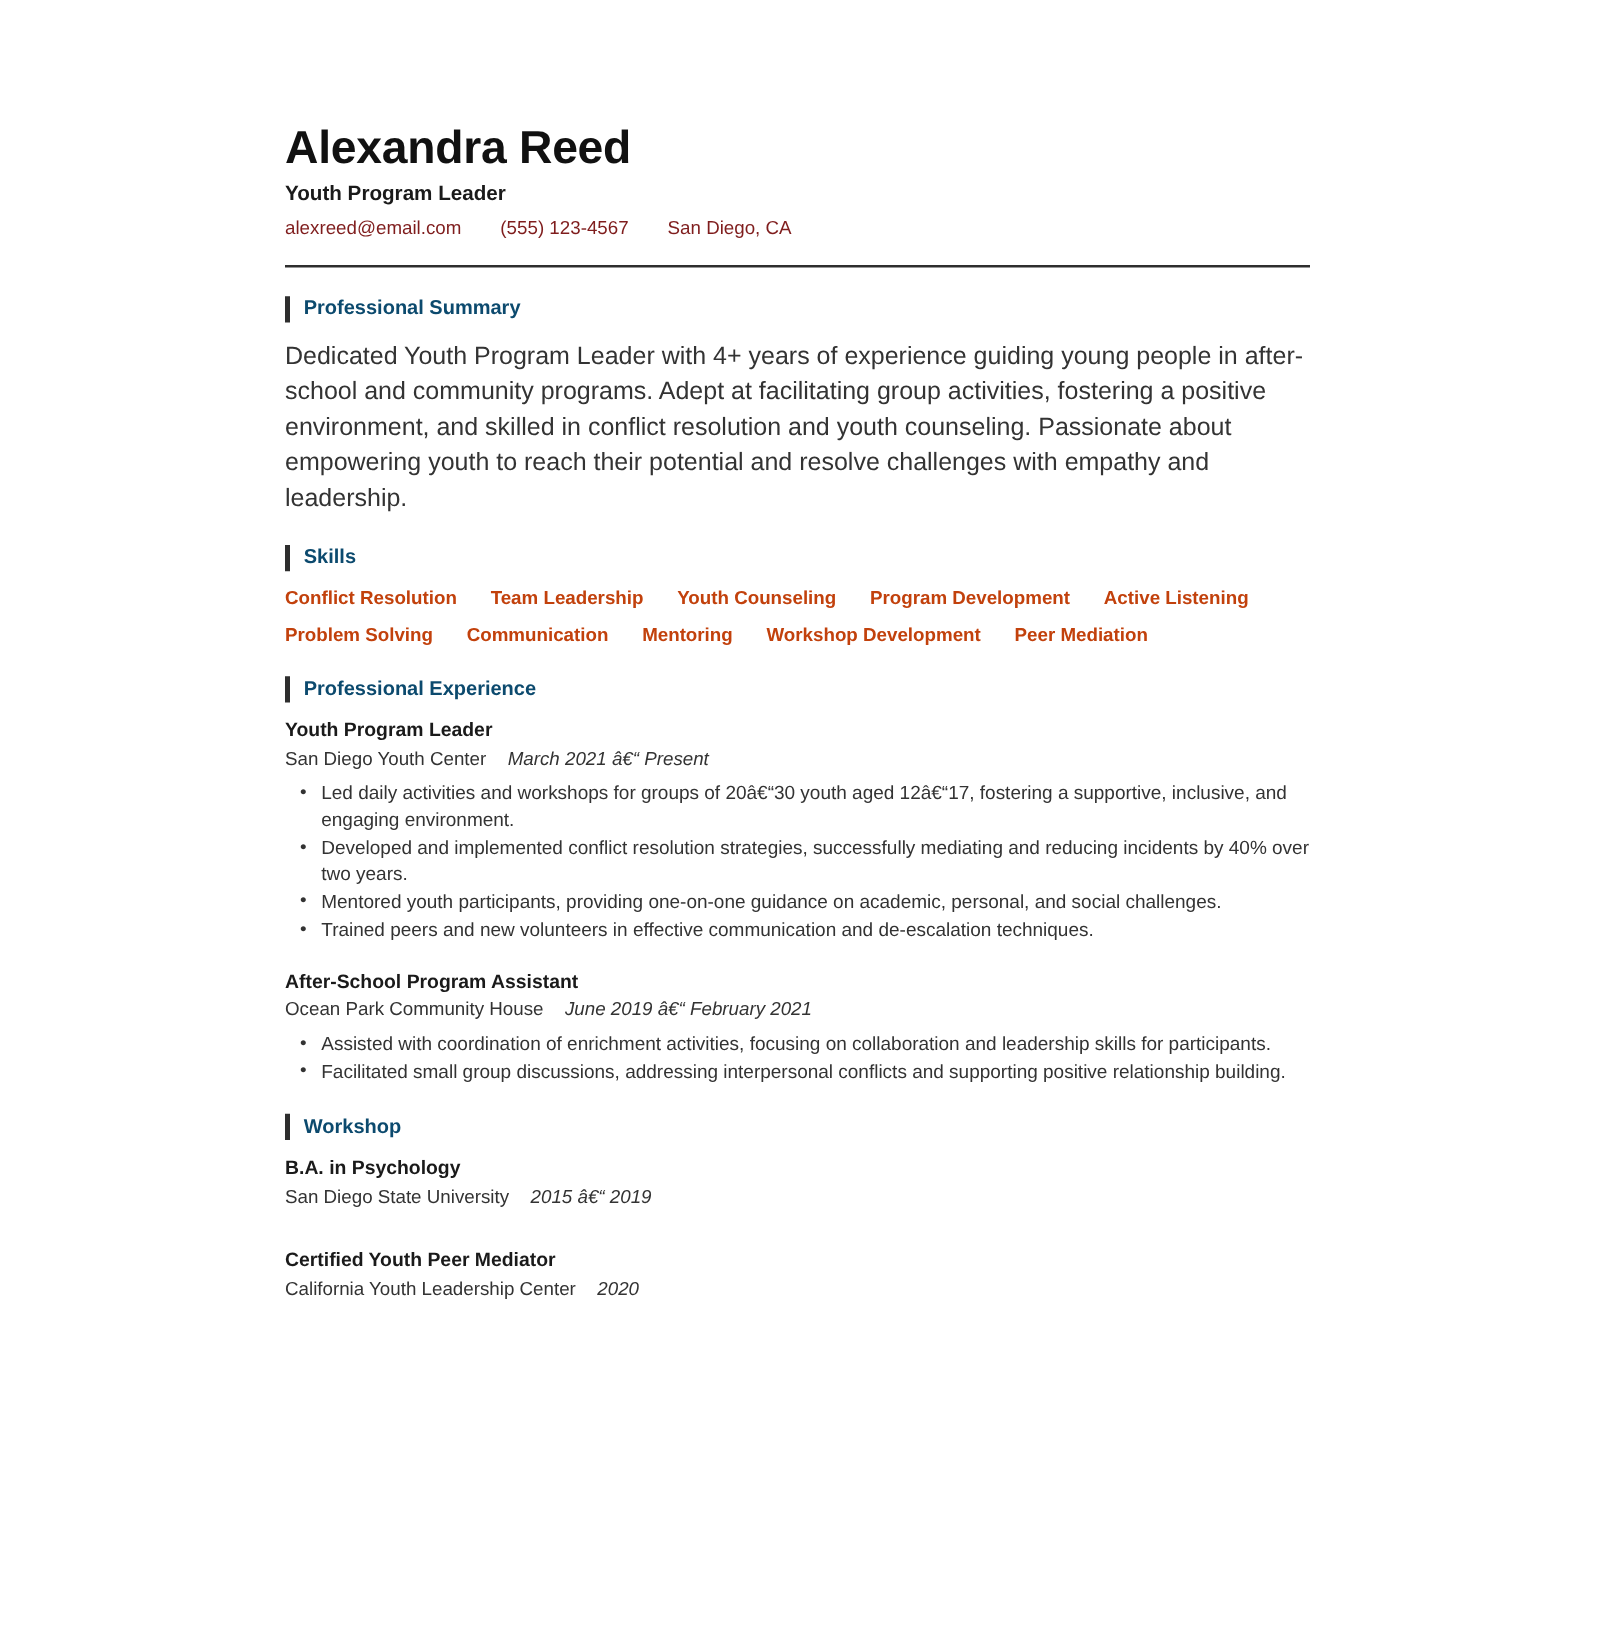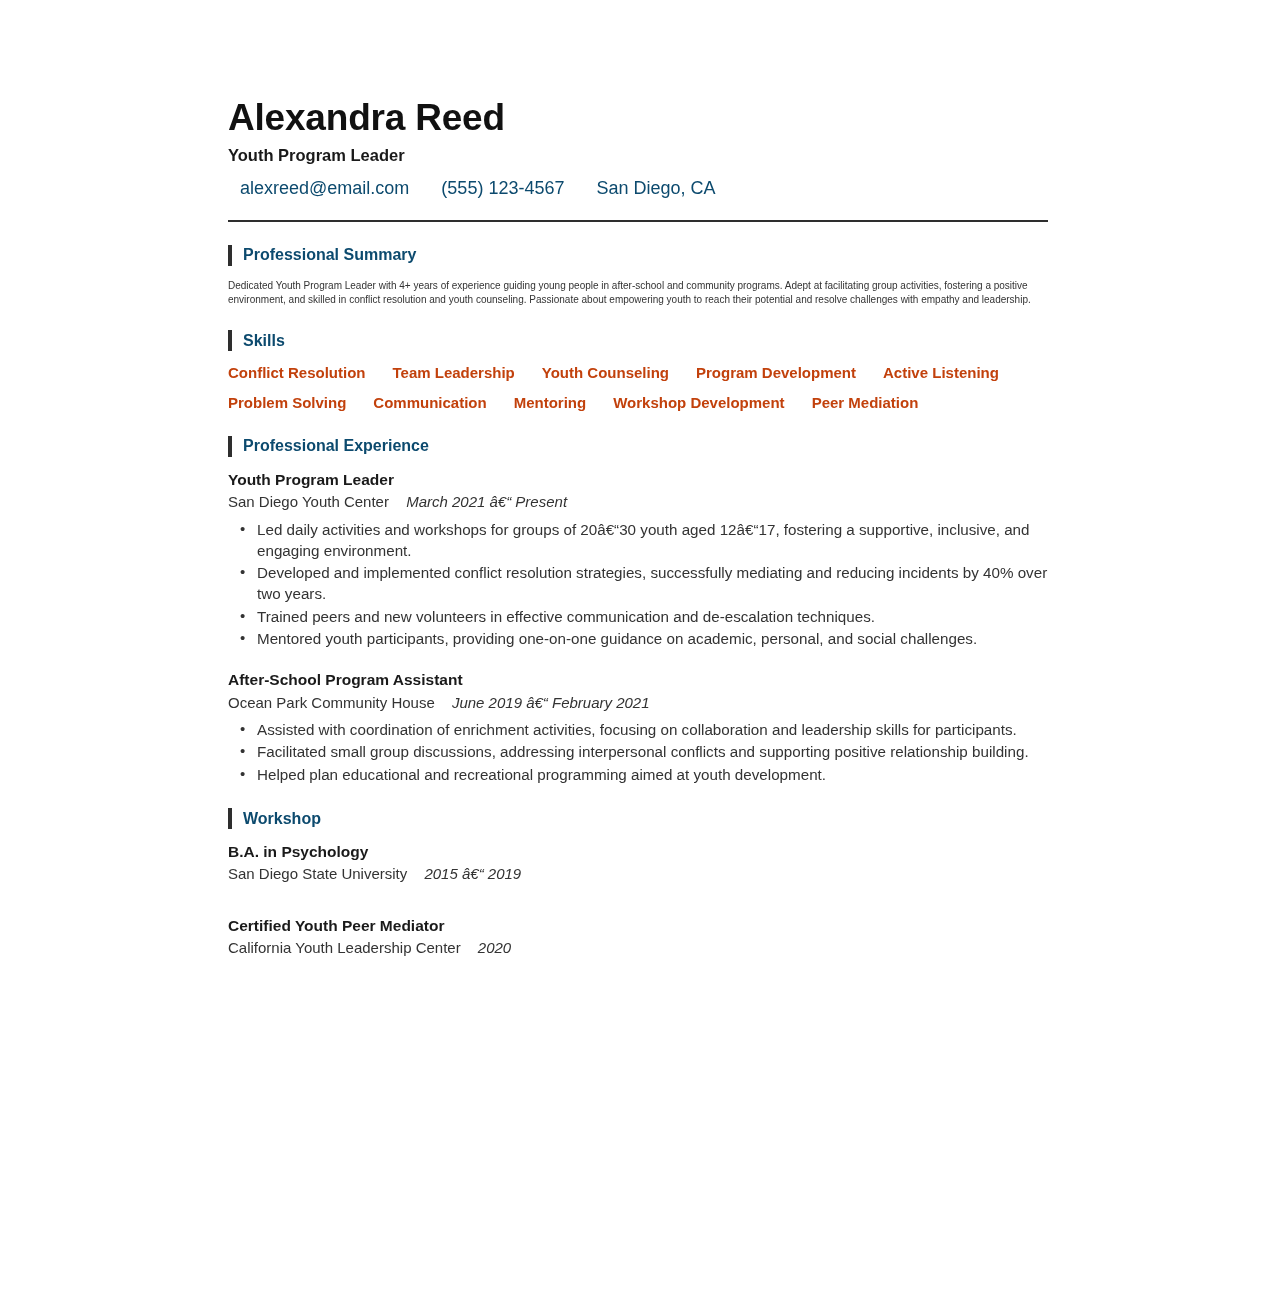--- a/index.html
+++ b/index.html
@@ -37,24 +37,24 @@
     margin: 0 0 6px 0;
   }
   .job-title {
     font-size: 16.5px;
     font-weight: bold;
     color: #1a1a1a;
     margin: 0 0 8px 0;
     line-height: 1.2;
   }
   .contact {
-    font-size: 18px;
-    color: #0c4a6e;
+    font-size: 15px;
+    color: #7f1d1d;
     line-height: 1.3;
-    margin: 12px;
+    margin: 0;
     white-space: nowrap;
   }
   .contact .c-item { display: inline-block; }
   .contact .c-item + .c-item { margin-left: 27px; }
 
   .rule {
     border: none;
     border-top: 2.5px solid #2e2e2e;
     margin: 19px 0 0 0;
     width: 820px;
@@ -77,21 +77,21 @@
   .section-title {
     font-size: 16px;
     font-weight: bold;
     color: #0c4a6e;
     margin-left: 11px;
     line-height: 1;
   }
 
   
   .summary {
-    font-size: 10px;
+    font-size: 20px;
     line-height: 1.42;
     color: #333333;
     margin: 0;
     width: 818px;
   }
 
   
   .skills-row {
     font-size: 0;
     margin-bottom: 11px;
@@ -228,35 +228,34 @@
 
       <div class="job">
         <div class="job-role">Youth Program Leader</div>
         <div class="job-meta">
           <span class="job-org">San Diego Youth Center</span>
           <span class="job-dates">March 2021 â€“ Present</span>
         </div>
         <ul class="bullets">
           <li>Led daily activities and workshops for groups of 20â€“30 youth aged 12â€“17, fostering a supportive, inclusive, and engaging environment.</li>
           <li>Developed and implemented conflict resolution strategies, successfully mediating and reducing incidents by 40% over two years.</li>
+          <li>Mentored youth participants, providing one-on-one guidance on academic, personal, and social challenges.</li>
           <li>Trained peers and new volunteers in effective communication and de-escalation techniques.</li>
-          <li>Mentored youth participants, providing one-on-one guidance on academic, personal, and social challenges.</li>
         </ul>
       </div>
 
       <div class="job">
         <div class="job-role">After-School Program Assistant</div>
         <div class="job-meta">
           <span class="job-org">Ocean Park Community House</span>
           <span class="job-dates">June 2019 â€“ February 2021</span>
         </div>
         <ul class="bullets">
           <li>Assisted with coordination of enrichment activities, focusing on collaboration and leadership skills for participants.</li>
           <li>Facilitated small group discussions, addressing interpersonal conflicts and supporting positive relationship building.</li>
-          <li>Helped plan educational and recreational programming aimed at youth development.</li>
         </ul>
       </div>
     </div>
 
     <div class="section">
       <div class="section-head">
         <span class="accent-bar"></span>
         <span class="section-title">Workshop</span>
       </div>
 

